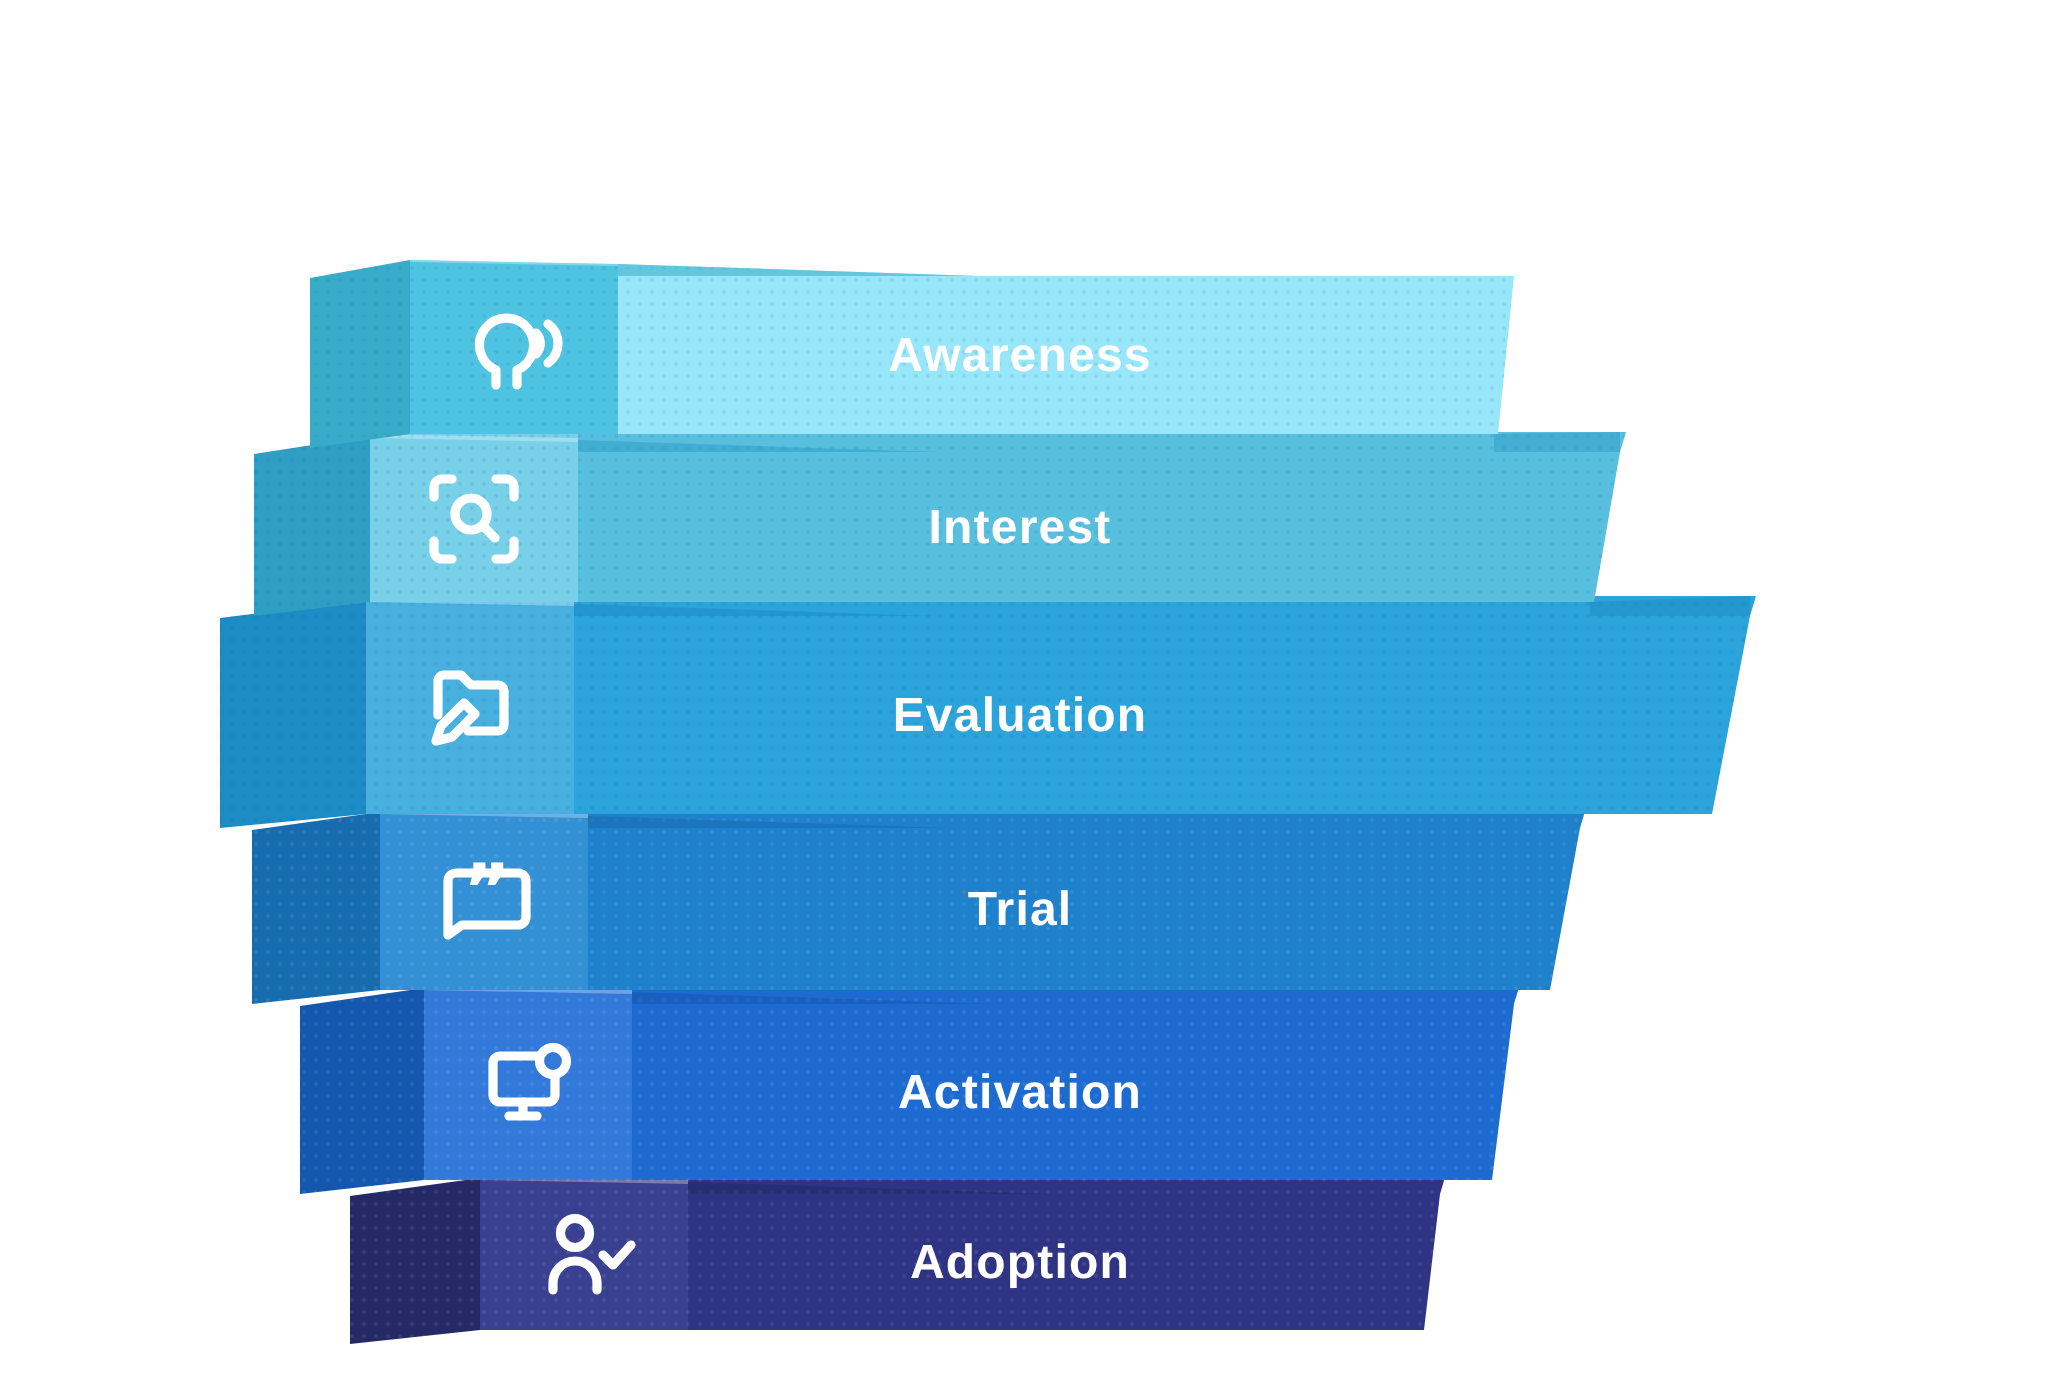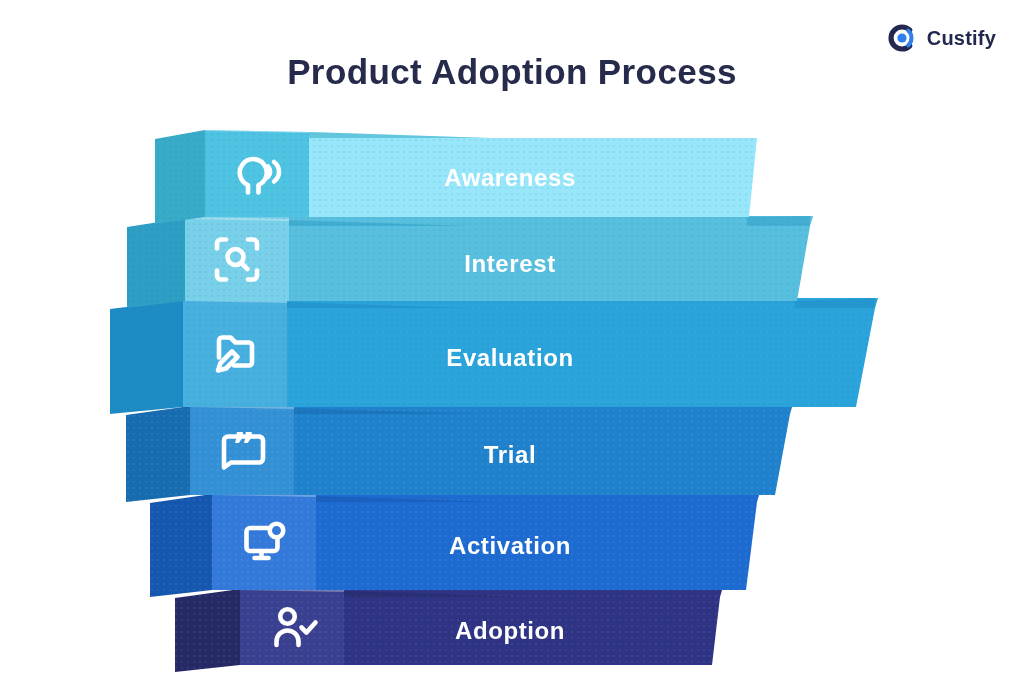--- a/index.html
+++ b/index.html
@@ -23,30 +23,21 @@
   svg text.quote-glyph{
     font-family:"DejaVu Sans","Liberation Sans",sans-serif;
     font-size:36px;font-weight:700;
   }
 </style>
 </head>
 <body>
 
 <div class="canvas">
 
-  <h1 class="page-title">Product Adoption Process</h1>
 
-  <div class="brand">
-    <svg width="34" height="34" viewBox="-17 -17 34 34" aria-hidden="true">
-      <path d="M 7.8,-7.8 A 11,11 0 1 0 7.8,7.8" fill="none" stroke="#23284E" stroke-width="5.2" stroke-linecap="round"></path>
-      <path d="M 6.2,-7.4 A 10,10 0 0 1 6.2,7.4" fill="none" stroke="#2F80ED" stroke-width="4" stroke-linecap="round"></path>
-      <circle cx="0" cy="0" r="4.6" fill="#2F80ED"></circle>
-    </svg>
-    <span class="brand-name">Custify</span>
-  </div>
 
   <svg id="funnel-svg" class="funnel-svg" viewBox="0 0 1024 698">
     <defs>
       <pattern id="dotsDark" width="6" height="6" patternUnits="userSpaceOnUse">
         <circle cx="2" cy="2" r="1" fill="#0B5C94" fill-opacity="0.12"></circle>
       </pattern>
       <pattern id="dotsLight" width="6" height="6" patternUnits="userSpaceOnUse">
         <circle cx="2" cy="2" r="1" fill="#FFFFFF" fill-opacity="0.09"></circle>
       </pattern>
     </defs>

